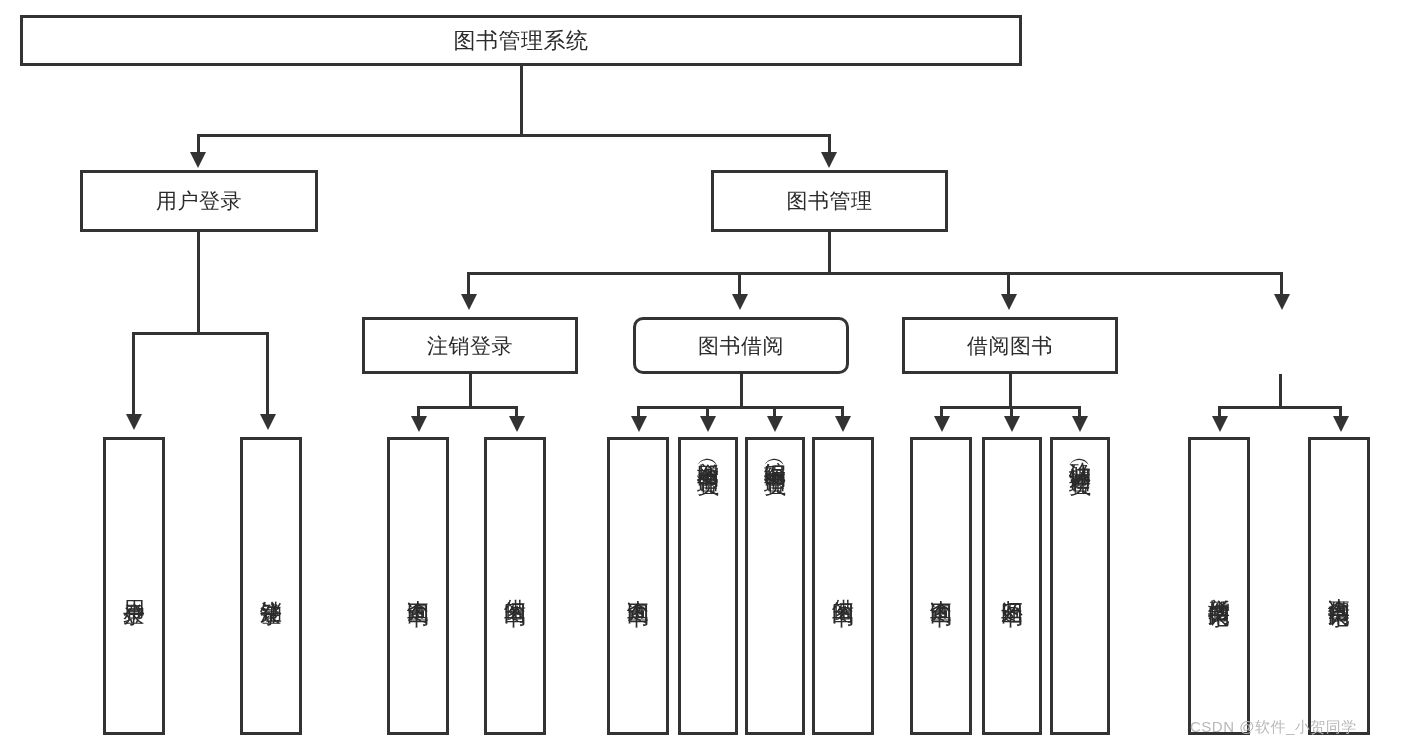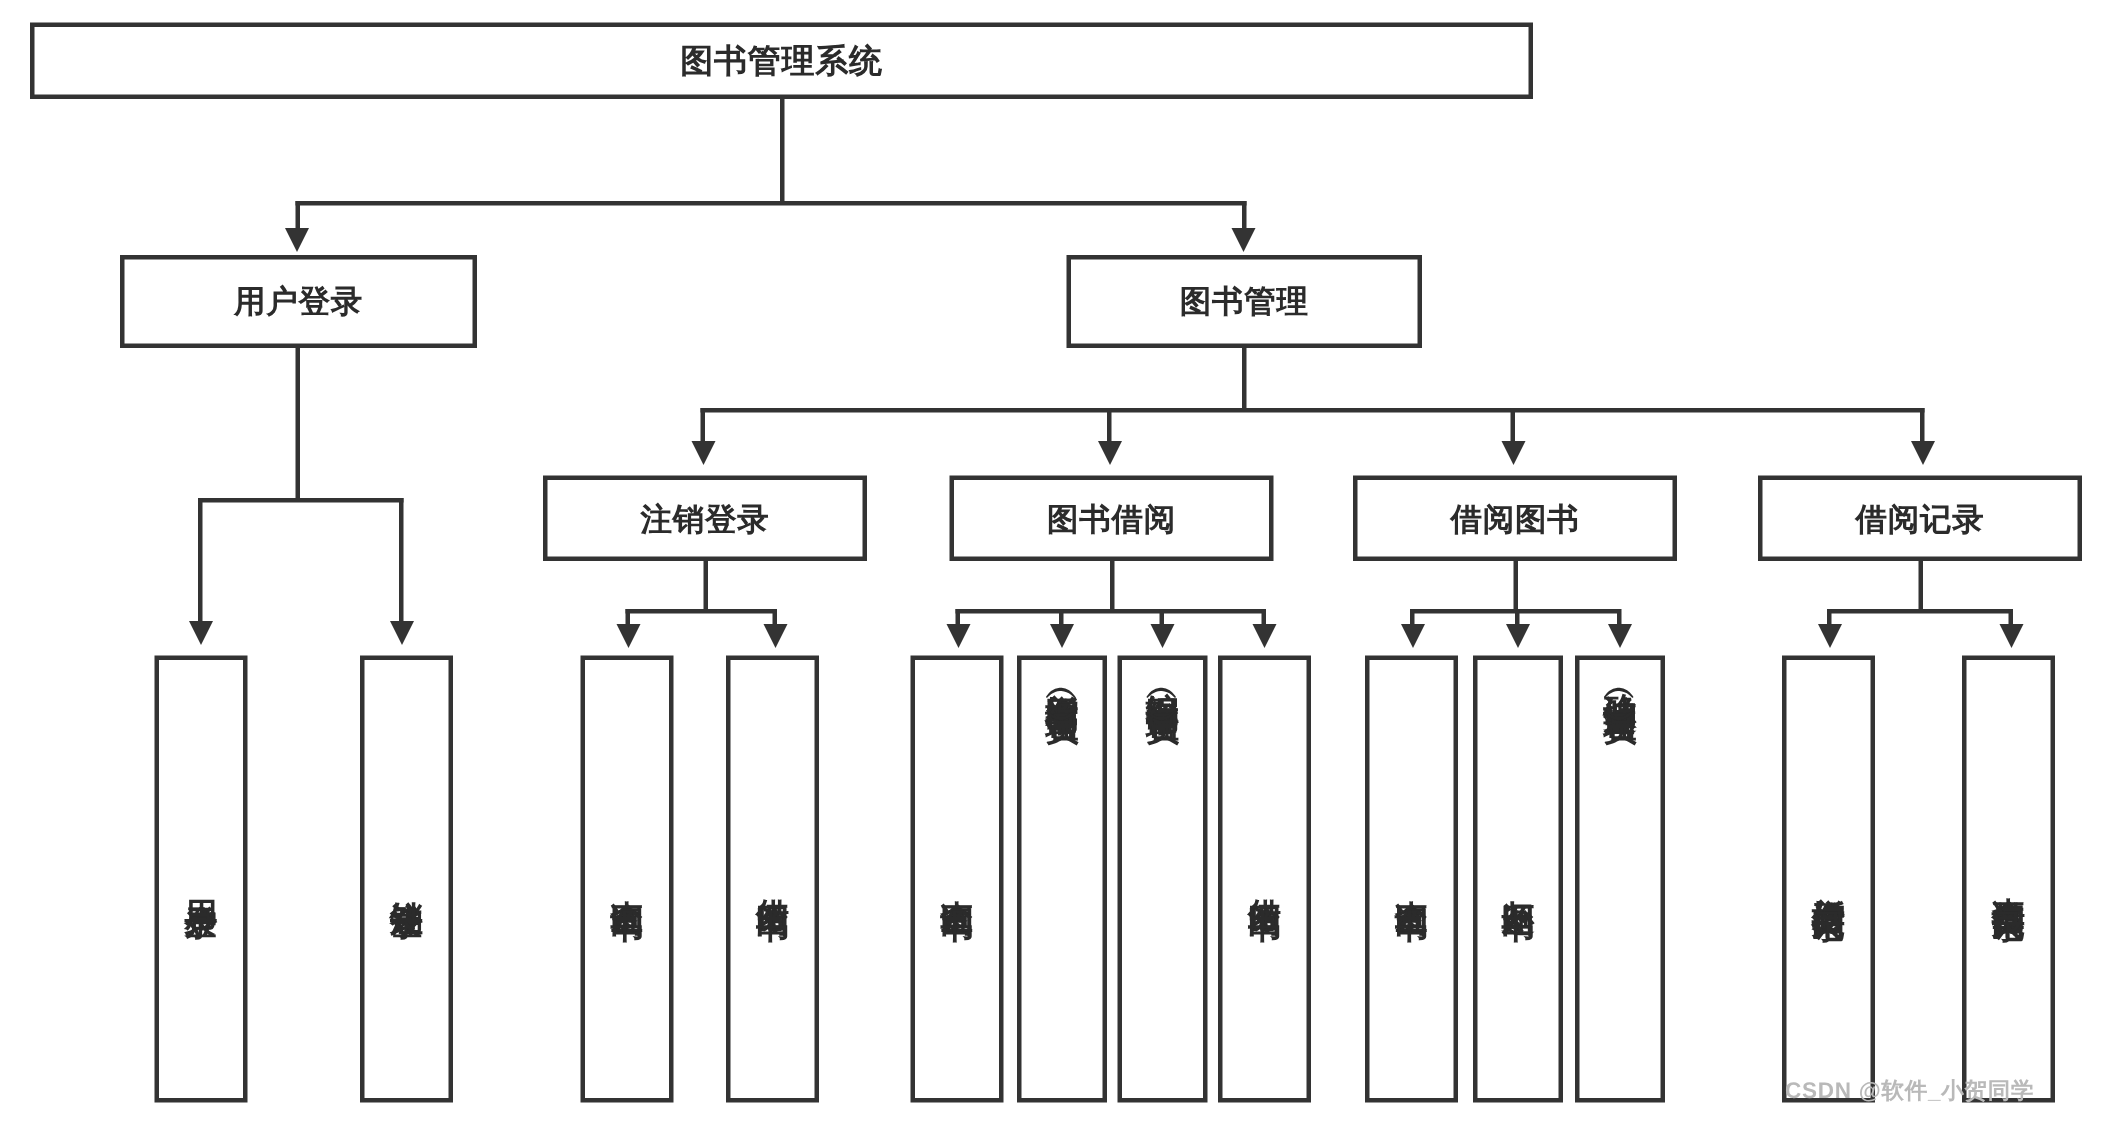--- a/index.html
+++ b/index.html
@@ -9,21 +9,20 @@
   }
   body {
     font-family: "Liberation Sans", "DejaVu Sans", sans-serif;
   }
   #canvas {
     position: relative;
     width: 1405px;
     height: 747px;
     background: #ffffff;
     overflow: hidden;
-    font-weight: bold;
   }
 
   
   .node {
     position: absolute;
     box-sizing: border-box;
     border: 3px solid #333333;
     background: #ffffff;
     display: flex;
     align-items: center;
@@ -109,23 +108,22 @@
   <div class="vline" style="left: 467px; top: 272px; height: 25px; background: rgb(51, 51, 51);"></div>
   <div class="arrow" style="left: 461px; top: 294px; border-top-color: rgb(51, 51, 51);"></div>
   <div class="vline" style="left: 738px; top: 272px; height: 25px; background: rgb(51, 51, 51);"></div>
   <div class="arrow" style="left: 732px; top: 294px; border-top-color: rgb(51, 51, 51);"></div>
   <div class="vline" style="left: 1007px; top: 272px; height: 25px; background: rgb(51, 51, 51);"></div>
   <div class="arrow" style="left: 1001px; top: 294px; border-top-color: rgb(51, 51, 51);"></div>
   <div class="vline" style="left: 1280px; top: 272px; height: 25px; background: rgb(51, 51, 51);"></div>
   <div class="arrow" style="left: 1274px; top: 294px; border-top-color: rgb(51, 51, 51);"></div>
 
   <div class="node node-h" id="n-l3-0" style="left: 362px; top: 317px; width: 216px; height: 57px; border-color: rgb(51, 51, 51); background: rgb(255, 255, 255); color: rgb(43, 43, 43);">注销登录</div>
-  <div class="node node-h" id="n-l3-1" style="left: 633px; top: 317px; width: 216px; height: 57px; border-color: rgb(51, 51, 51); background: rgb(255, 255, 255); color: rgb(43, 43, 43);">图书借阅</div>
+  <div class="node node-h" id="n-l3-1" style="left: 633px; top: 317px; width: 216px; height: 57px; border-color: rgb(51, 51, 51); background: rgb(255, 255, 255); color: rgb(43, 43, 43); border-radius: 10px;">图书借阅</div>
   <div class="node node-h" id="n-l3-2" style="left: 902px; top: 317px; width: 216px; height: 57px; border-color: rgb(51, 51, 51); background: rgb(255, 255, 255); color: rgb(43, 43, 43);">借阅图书</div>
-  <div class="node node-h" id="n-l3-3" style="left: 1172px; top: 317px; width: 216px; height: 57px; border-color: rgb(51, 51, 51); background: rgb(255, 255, 255); color: rgb(43, 43, 43);">借阅记录</div>
 
   <div class="vline" style="left: 469px; top: 374px; height: 32px; background: rgb(51, 51, 51);"></div>
   <div class="hline" style="left: 417px; top: 406px; width: 101px; background: rgb(51, 51, 51);"></div>
   <div class="vline" style="left: 417px; top: 406px; height: 12px; background: rgb(51, 51, 51);"></div>
   <div class="arrow" style="left: 411px; top: 416px; border-top-color: rgb(51, 51, 51);"></div>
   <div class="vline" style="left: 515px; top: 406px; height: 12px; background: rgb(51, 51, 51);"></div>
   <div class="arrow" style="left: 509px; top: 416px; border-top-color: rgb(51, 51, 51);"></div>
 
   <div class="vline" style="left: 740px; top: 374px; height: 32px; background: rgb(51, 51, 51);"></div>
   <div class="hline" style="left: 637px; top: 406px; width: 206px; background: rgb(51, 51, 51);"></div>

